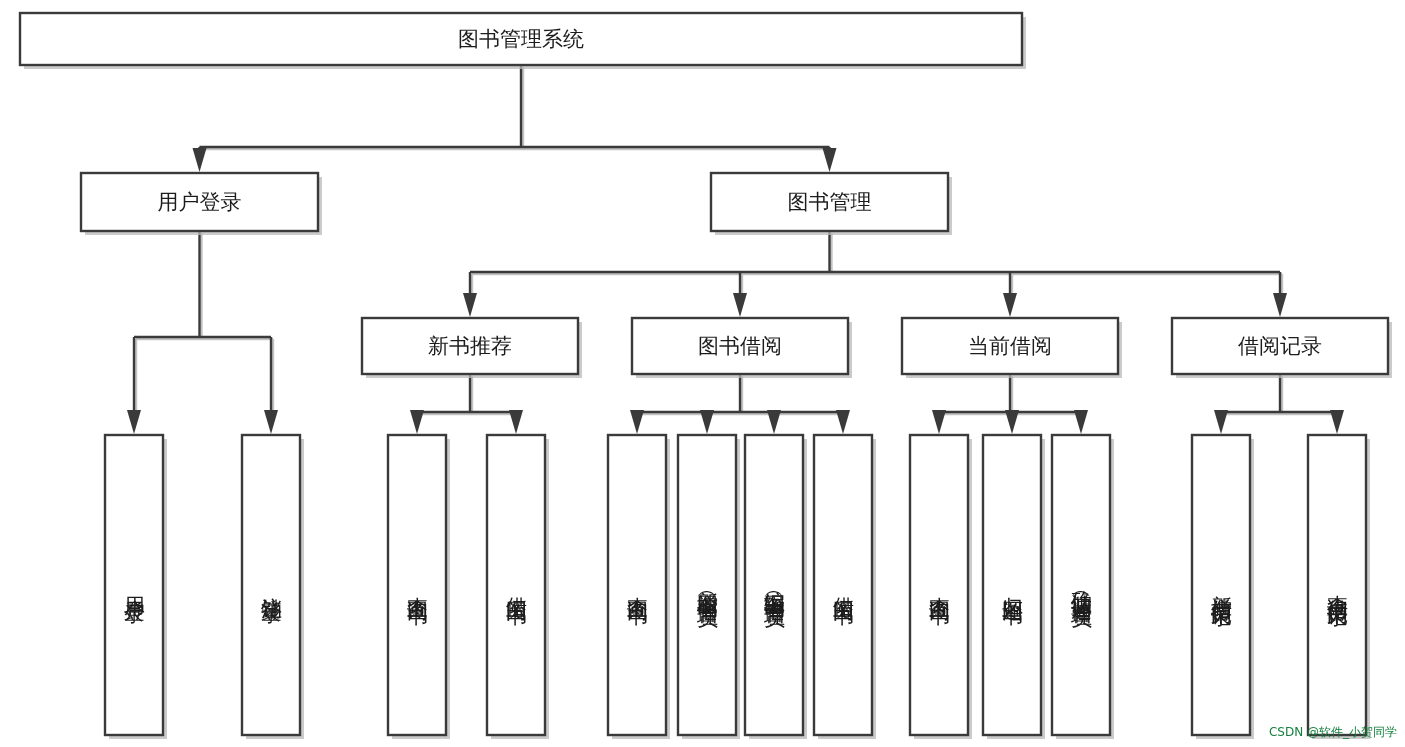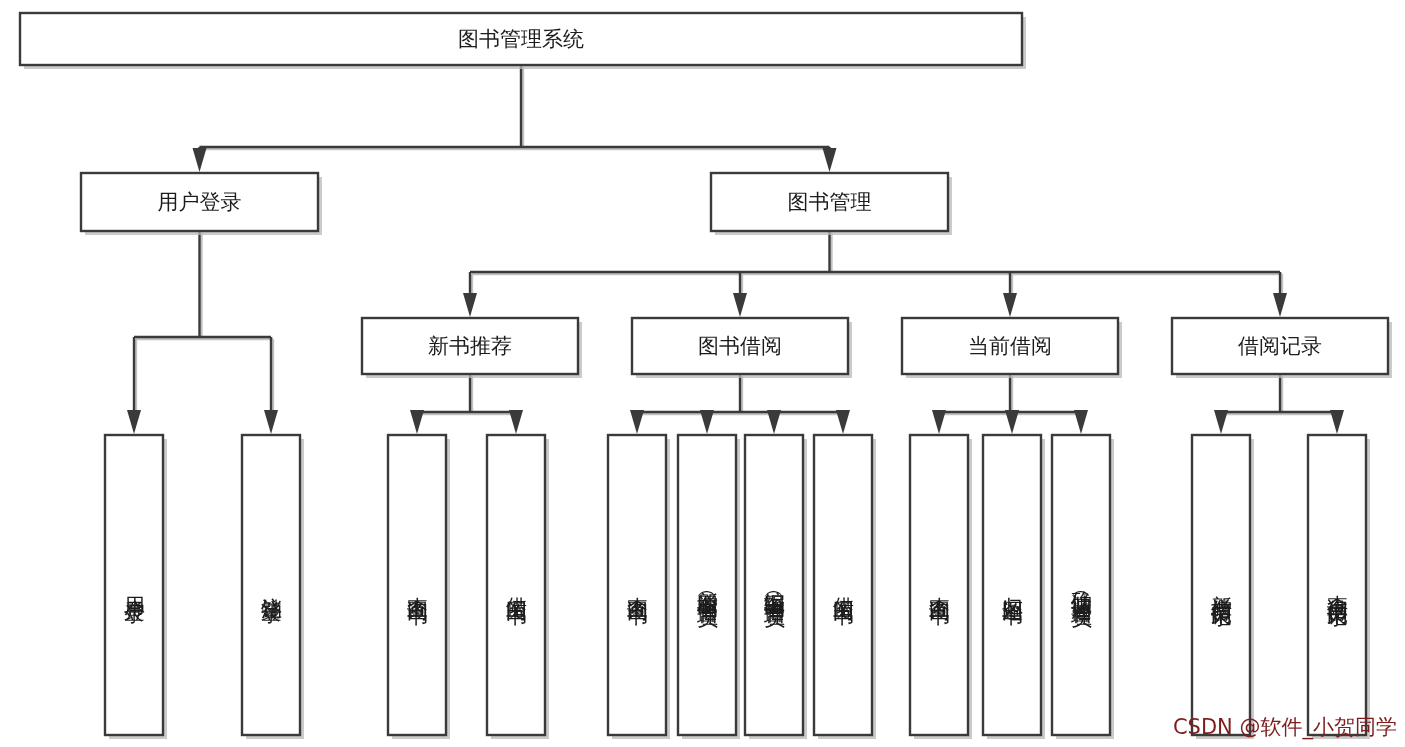--- a/index.html
+++ b/index.html
@@ -74,22 +74,22 @@
     line-height: 1.18;
     color: #1c1c1c;
     letter-spacing: 2.5px;
     white-space: nowrap;
   }
   .watermark {
     position: absolute;
     right: 8px;
     bottom: 6px;
     font-family: "DejaVu Sans", "Liberation Sans", sans-serif;
-    font-size: 21px;
-    color: #7f1d1d;
+    font-size: 12px;
+    color: #15803d;
     white-space: nowrap;
   }
 </style>
 </head>
 <body>
 
 <div id="diagram-root">
 
   <svg id="tree-svg" viewBox="0 0 1405 747">
     <defs></defs>

